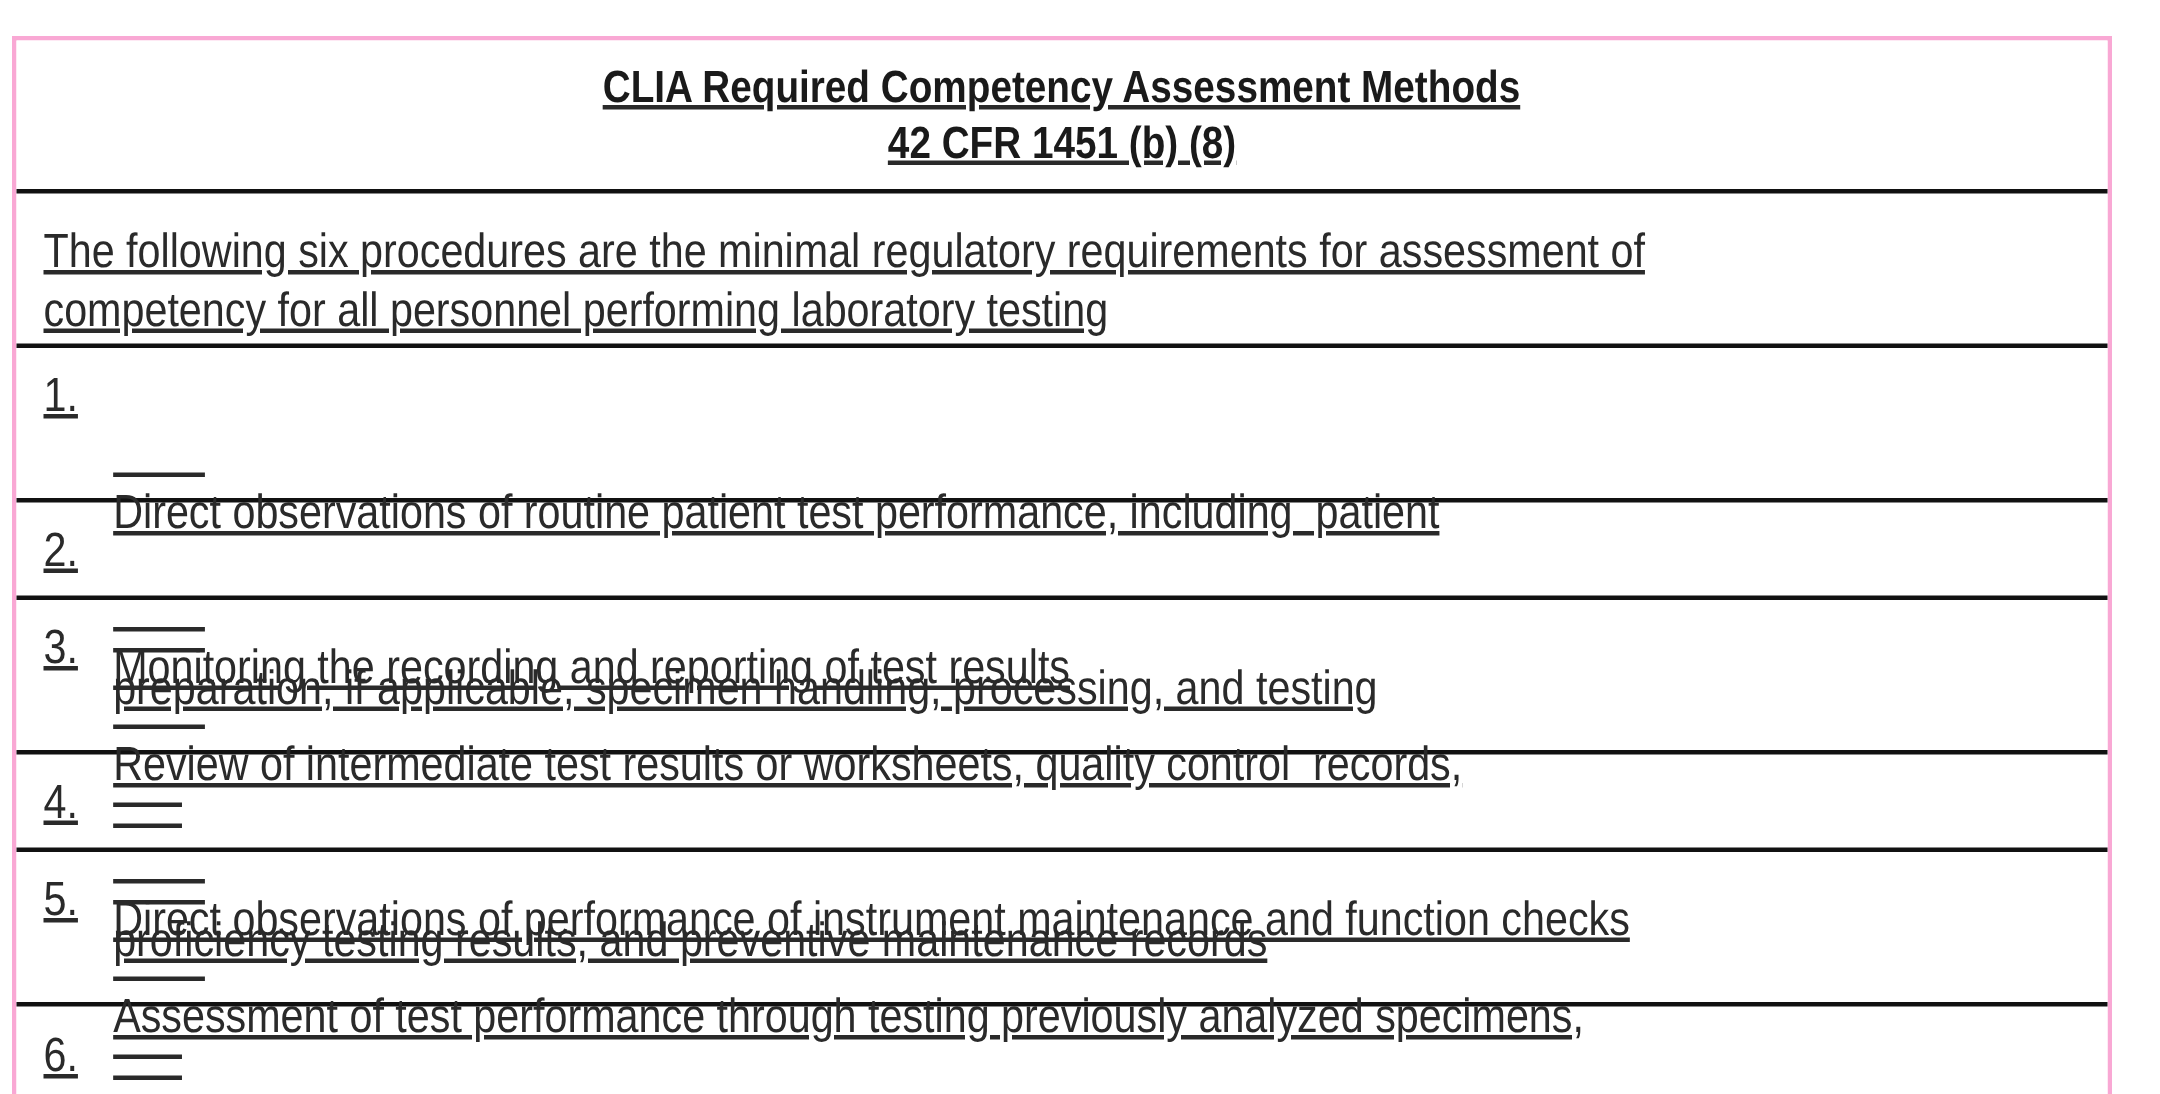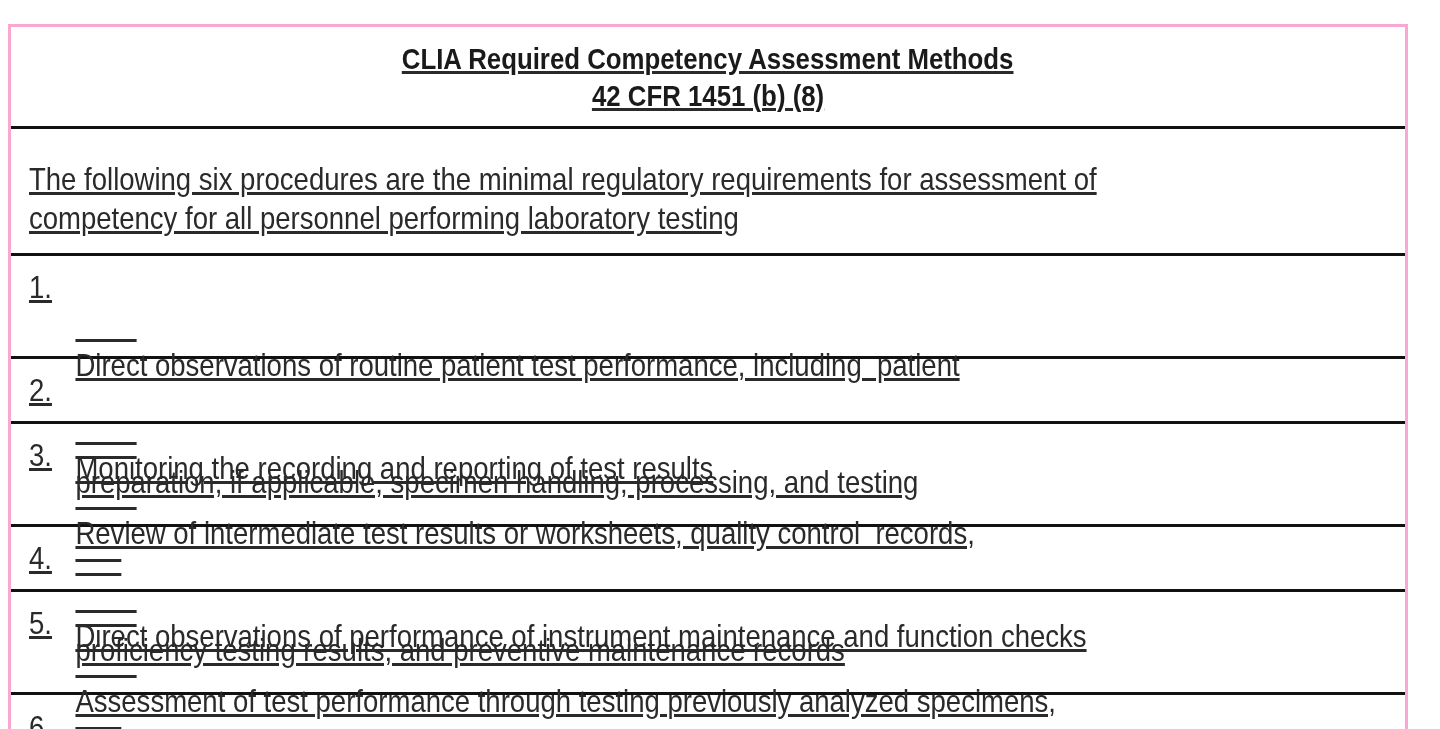--- a/index.html
+++ b/index.html
@@ -38,21 +38,21 @@
     .header-title {
       font-weight: bold;
       font-size: 30px;
       line-height: 37px;
       color: #1a1a1a;
       transform: scaleX(0.86);
       transform-origin: center;
       white-space: nowrap;
     }
     .intro-row {
-      height: 127px;
+      height: 103px;
       padding-left: 18px;
       padding-top: 16px;
     }
     .intro-text {
       font-size: 32px;
       line-height: 39px;
       transform: scaleX(0.86);
       transform-origin: left center;
       white-space: nowrap;
     }

